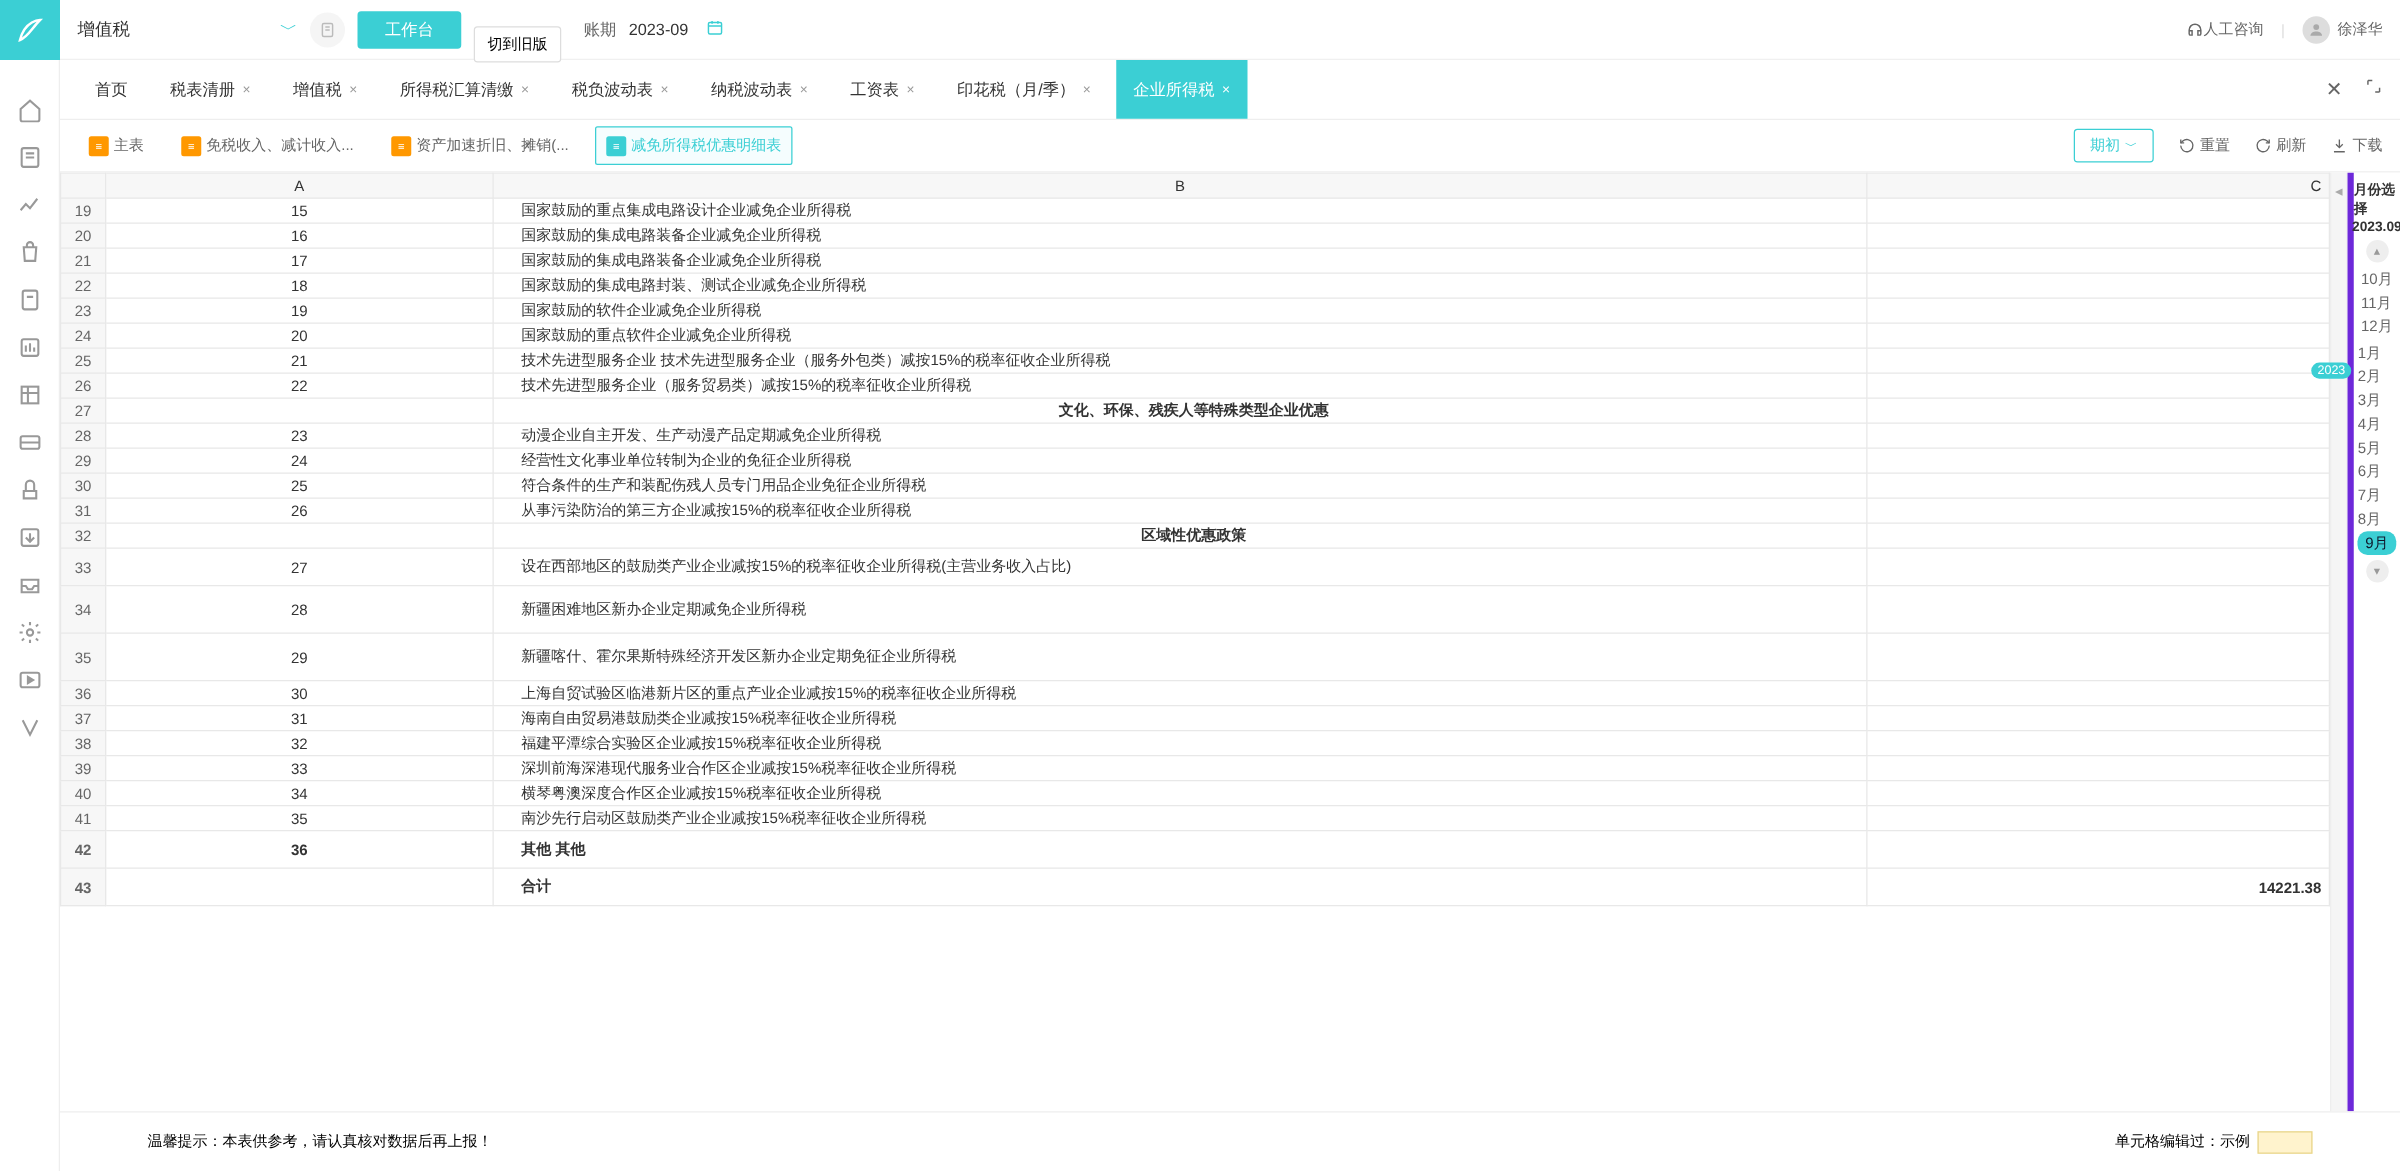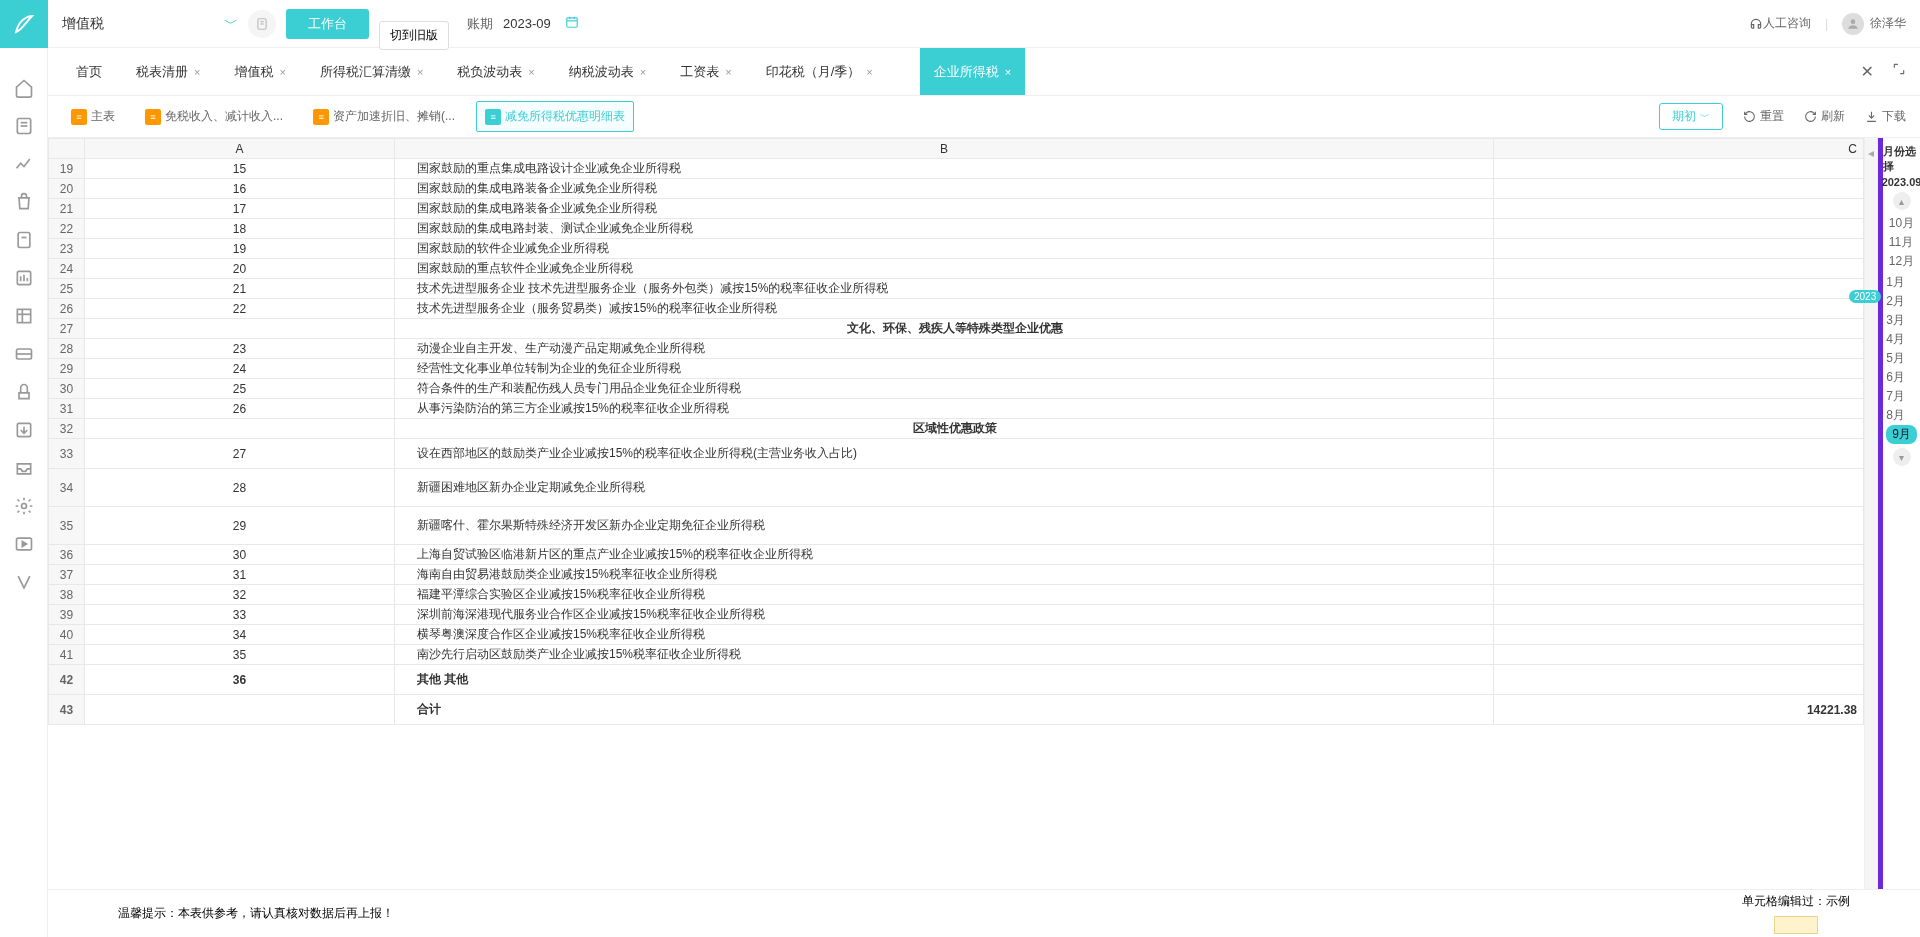--- a/index.html
+++ b/index.html
@@ -18,21 +18,21 @@
 .btn-main { background: #3bcfd4; color: #fff; padding: 6px 22px; border-radius: 3px; border: none; cursor: pointer; font-size: 13px; }
 .btn-old { border: 1px solid #ddd; background: #fff; padding: 5px 10px; border-radius: 3px; cursor: pointer; font-size: 12px; margin-top: 24px; }
 .period-label { color: #666; font-size: 13px; margin-left: 8px;}
 .period-val { font-size: 13px; }
 .cal-icon { color: #3bcfd4; margin-left: 4px; cursor:pointer;}
 .spacer { flex: 1; }
 .top-right { display: flex; align-items: center; gap: 14px; color: #666; }
 .avatar { width: 22px; height: 22px; border-radius: 50%; background: #ddd; display:inline-flex;align-items:center;justify-content:center;}
 .tabs { height: 48px; display: flex; align-items: center; padding: 0 14px; gap: 6px; border-bottom: 1px solid #eee; }
 .tab { padding: 0 14px; height: 100%; display: flex; align-items: center; gap: 4px; cursor: pointer; color: #333; font-size: 13px; }
-.tab.active { background: #3bcfd4; color: #fff; margin-left: 27px; }
+.tab.active { background: #3bcfd4; color: #fff; }
 .tab .x { color: #999; font-size: 11px; margin-left: 2px;}
 .tab.active .x { color: #fff; }
 .tab-ctrl { margin-left: auto; display:flex; gap:18px; color:#666;}
 .subtabs { height: 42px; display: flex; align-items: center; padding: 0 14px; gap: 12px; border-bottom: 1px solid #eee; }
 .subtab { display: flex; align-items: center; gap: 4px; padding: 6px 8px; cursor: pointer; font-size: 12px; color: #666; border:1px solid transparent;}
 .subtab .ico { width:16px;height:16px;background:#ff9800;border-radius:2px;display:inline-flex;align-items:center;justify-content:center;color:#fff;font-size:9px;}
 .subtab.active { border: 1px solid #3bcfd4; color: #3bcfd4; border-radius: 2px; background:#f5fdfe;}
 .subtab.active .ico { background:#3bcfd4;}
 .sub-right { margin-left: auto; display: flex; align-items: center; gap: 20px; color: #666; }
 .period-btn { border: 1px solid #3bcfd4; color: #3bcfd4; padding: 4px 12px; border-radius: 3px; cursor: pointer; display:flex;align-items:center;gap:4px;}
@@ -44,21 +44,21 @@
 th { background: #f7f7f7; font-weight: normal; color: #333; text-align:center;}
 .rownum { width: 36px; text-align: center; background: #f7f7f7; color: #666; }
 .col-a { width: 310px; text-align: center; }
 .col-b { text-align: left; padding-left: 22px; }
 .col-c { width: 370px; text-align: right; padding-right: 6px; }
 .section-header td.col-b { text-align: center; font-weight: bold; }
 .tall { height: 30px; }
 .taller { height: 38px; }
 .bold-row { font-weight: bold; }
 .footer { height: 48px; display: flex; align-items: center; padding: 0 70px 0 70px; border-top: 1px solid #eee; color: #000000; }
-.footer-right { margin-left: auto; display:flex;align-items:center;gap:6px;flex-direction:column;}
+.footer-right { margin-left: auto; display:flex;align-items:center;gap:6px;}
 .edit-box { width: 44px; height: 18px; background: #fff3cd; border: 1px solid #e8d58a; display:inline-block;}
 .month-panel { width: 42px; border-left: 5px solid #6d28d9; background:#fff; display:flex;flex-direction:column;align-items:center;padding-top:6px;gap:2px;font-size:12px;color:#666; position:relative;}
 .month-header{font-size:11px;font-weight:bold;color:#333;}
 .month-curr{font-weight:bold;font-size:11px;color:#333;}
 .mon-circle{width:18px;height:18px;border-radius:50%;background:#eee;display:flex;align-items:center;justify-content:center;color:#999;font-size:10px;margin:2px 0;}
 .mon-item{padding:1px 0;cursor:pointer;}
 .mon-item.sel{background:#3bcfd4;color:#0f172a;border-radius:8px;padding:1px 6px;}
 .year-badge{position:absolute;left:-34px;top:152px;background:#3bcfd4;color:#fff;font-size:10px;border-radius:8px;padding:1px 5px;}
 .corner{width:36px;background:#f7f7f7;}
 .side-tggl{width:14px;background:#f5f5f5;border-left:1px solid #eee;border-right:1px solid #eee;display:flex;align-items:flex-start;justify-content:center;padding-top:8px;color:#aaa;cursor:pointer;}

